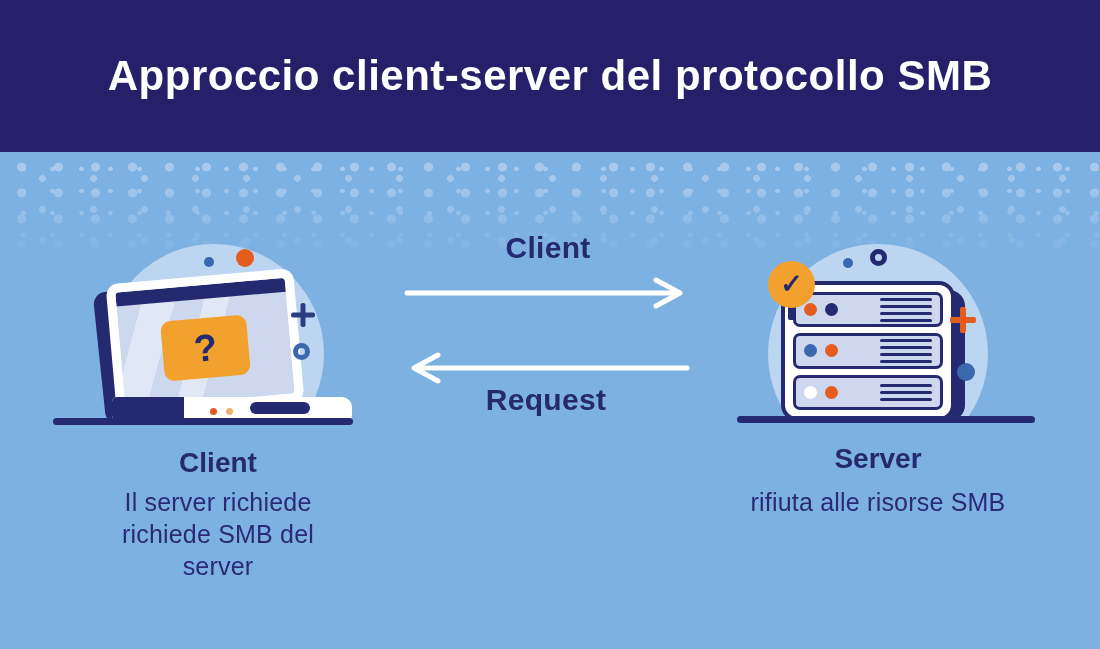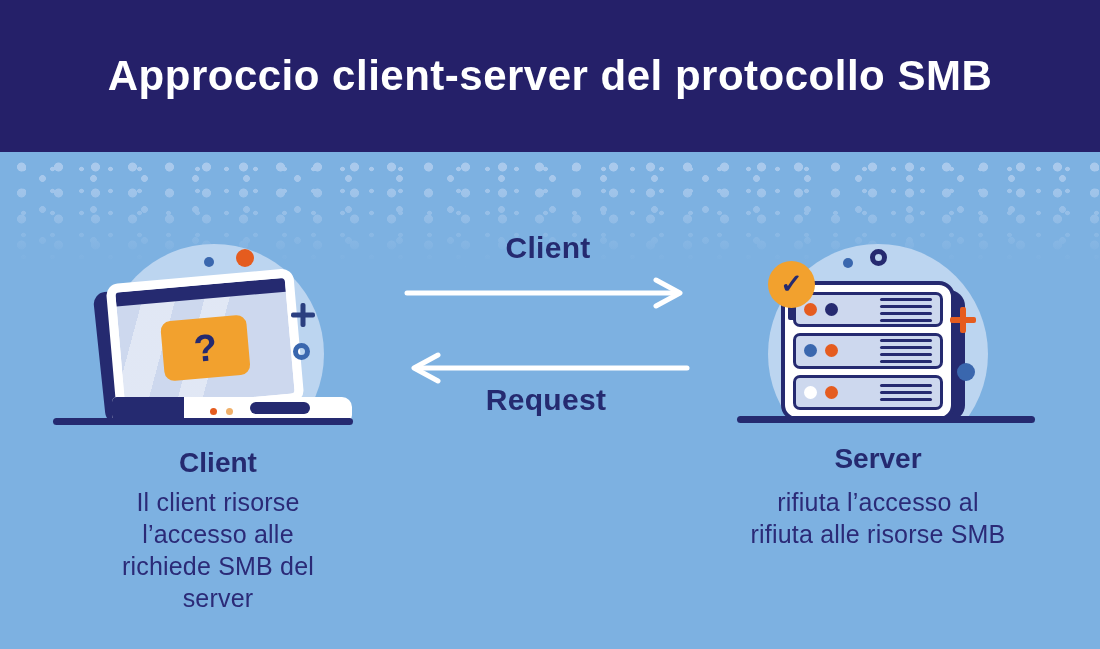--- a/index.html
+++ b/index.html
@@ -249,25 +249,23 @@
     <polyline points="254,3 278,16 254,29" fill="none" stroke="#ffffff" stroke-width="5" stroke-linecap="round" stroke-linejoin="round"></polyline>
   </svg>
   <svg class="arrow-svg arrow-left" width="292" height="32" viewBox="0 0 292 32">
     <line x1="287" y1="16" x2="18" y2="16" stroke="#ffffff" stroke-width="5" stroke-linecap="round"></line>
     <polyline points="38,3 14,16 38,29" fill="none" stroke="#ffffff" stroke-width="5" stroke-linecap="round" stroke-linejoin="round"></polyline>
   </svg>
   <div class="flow-label response-label">Request</div>
 
   <div class="caption-label client-label">Client</div>
   <div class="caption-desc client-desc">
-    <div>Il client risorse</div>
-    <div>l’accesso alle</div>
+    <div>Il server richiede</div>
     <div>richiede SMB del</div>
     <div>server</div>
   </div>
 
   <div class="caption-label server-label">Server</div>
   <div class="caption-desc server-desc">
-    <div>rifiuta l’accesso al</div>
     <div>rifiuta alle risorse SMB</div>
   </div>
 
 </div>
 
 </body></html>

